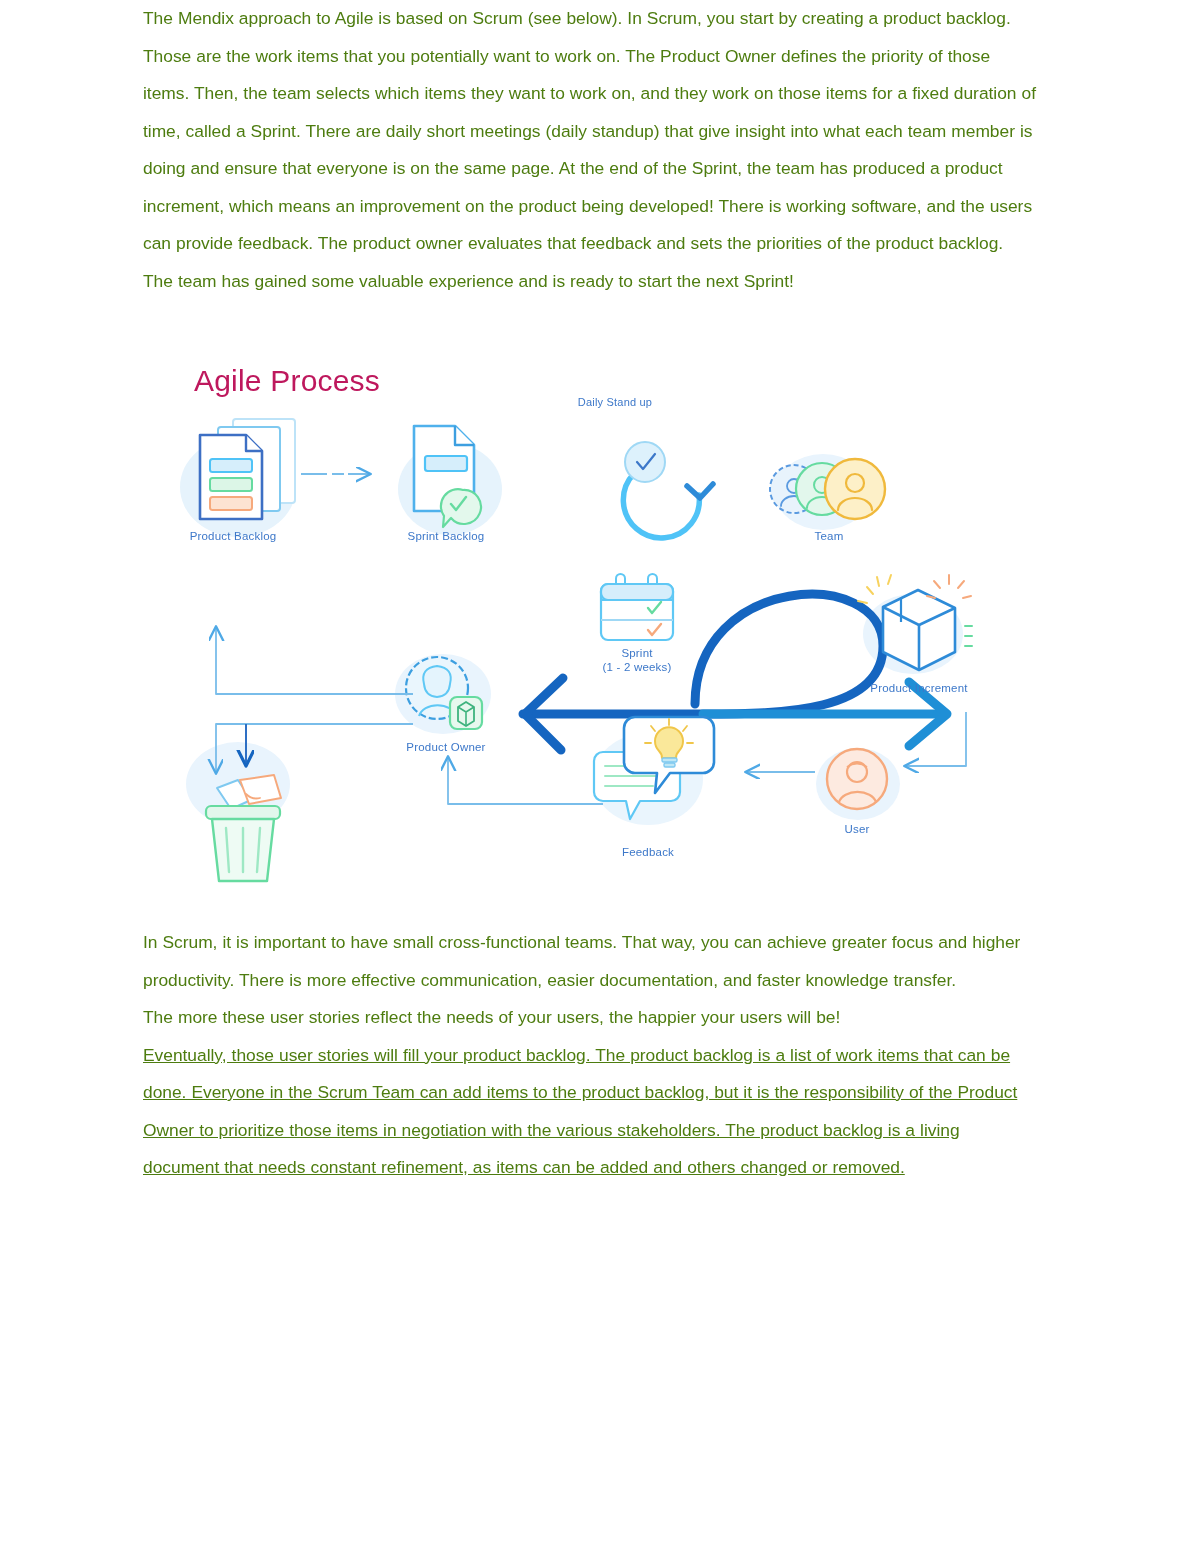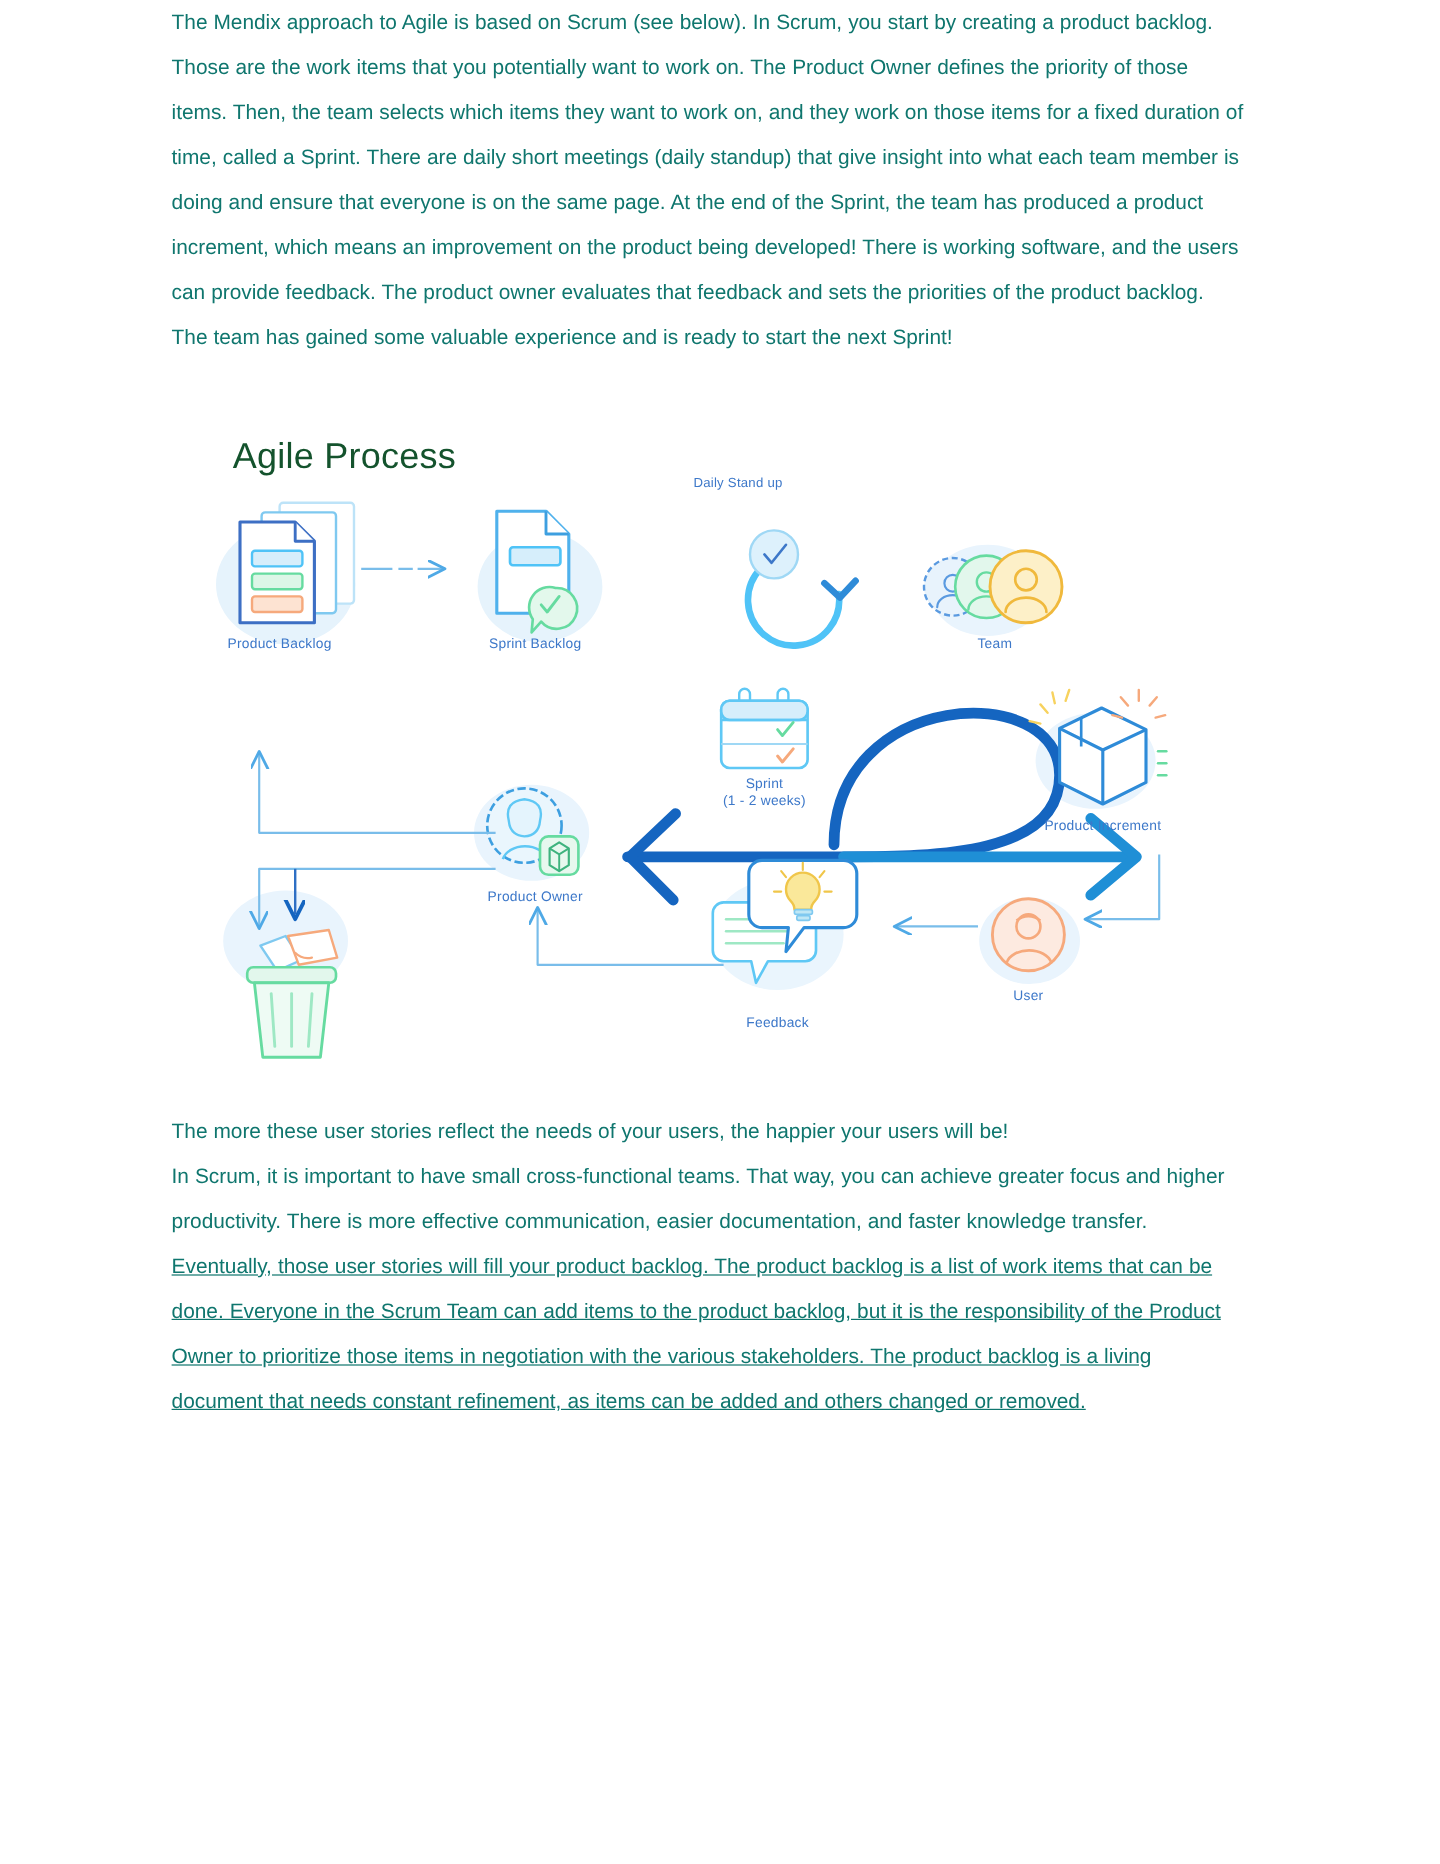--- a/index.html
+++ b/index.html
@@ -21,21 +21,21 @@
   .content {
     position: absolute;
     left: 143px;
     top: 0;
     width: 894px;
   }
   p.body-text {
     font-family: "Liberation Sans", sans-serif;
     font-size: 17.4px;
     line-height: 37.5px;
-    color: #0f766e;
+    color: #4d7c0f;
     margin: 0;
     text-align: left;
     letter-spacing: -0.02px;
     word-spacing: 0.2px;
   }
   .para-intro { margin-top: 137px; }
 
   
   .figure {
     position: relative;
@@ -43,21 +43,21 @@
     width: 894px;
     height: 560px;
   }
   .figure-title {
     position: absolute;
     left: 51px;
     top: 0px;
     font-family: "Liberation Sans", sans-serif;
     font-size: 30px;
     font-weight: 400;
-    color: #14532d;
+    color: #be185d;
     letter-spacing: 0.2px;
   }
   .diagram {
     position: absolute;
     left: 0;
     top: 30px;
     width: 894px;
     height: 530px;
   }
   .diagram svg { display: block; }
@@ -259,20 +259,20 @@
               <line x1="83" y1="434" x2="86" y2="478"></line>
               <line x1="100" y1="434" x2="100" y2="478"></line>
               <line x1="117" y1="434" x2="114" y2="478"></line>
             </g>
           </g>
 
         </svg>
       </div>
     </div>
 
+    <p class="body-text para-after-1">In Scrum, it is important to have small cross-functional teams. That way, you can achieve greater focus and higher productivity. There is more effective communication, easier documentation, and faster knowledge transfer.</p>
+
     <p class="body-text para-after-2">The more these user stories reflect the needs of your users, the happier your users will be!</p>
-
-    <p class="body-text para-after-1">In Scrum, it is important to have small cross-functional teams. That way, you can achieve greater focus and higher productivity. There is more effective communication, easier documentation, and faster knowledge transfer.</p>
 
     <p class="body-text para-after-3">Eventually, those user stories will fill your product backlog. The product backlog is a list of work items that can be done. Everyone in the Scrum Team can add items to the product backlog, but it is the responsibility of the Product Owner to prioritize those items in negotiation with the various stakeholders. The product backlog is a living document that needs constant refinement, as items can be added and others changed or removed.</p>
 
   </div>
 </div>
 
 </body></html>

